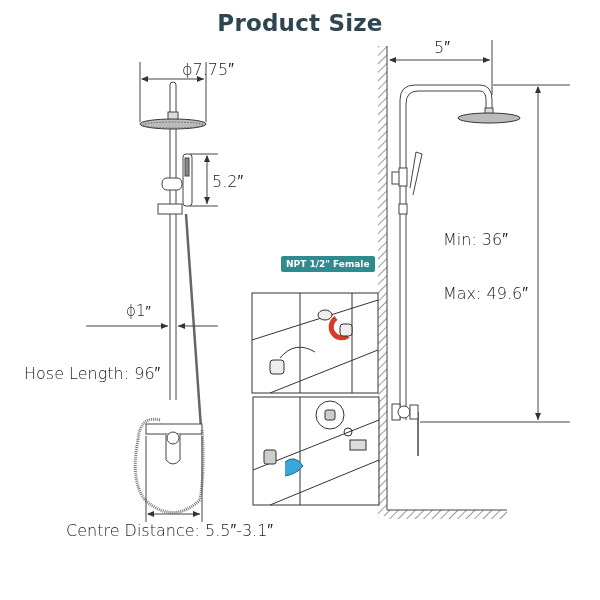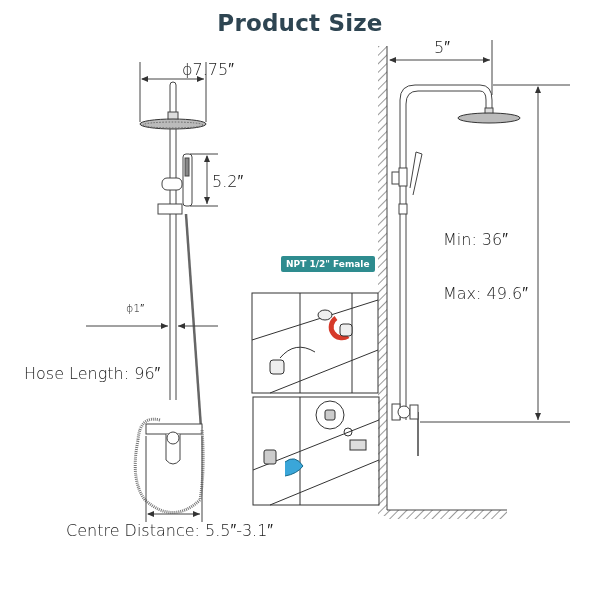--- a/index.html
+++ b/index.html
@@ -1,18 +1,18 @@
 <!DOCTYPE html>
 <html><head>
 <meta charset="utf-8">
 <style>
   html, body { margin: 0; padding: 0; background: #ffffff; }
   body { width: 600px; height: 600px; position: relative; overflow: hidden; font-family: "DejaVu Sans", sans-serif; }
   .title { position: absolute; left: 0; top: 10px; width: 600px; text-align: center; font-weight: bold; font-size: 23px; color: #2e4552; letter-spacing: 0.2px; }
-  .lbl { position: absolute; font-size: 11px; color: #1c1c1c; white-space: nowrap; font-family: "DejaVu Sans", sans-serif; font-weight: 300; }
+  .lbl { position: absolute; font-size: 15px; color: #1c1c1c; white-space: nowrap; font-family: "DejaVu Sans", sans-serif; font-weight: 300; }
   .lbl-lg { font-size: 16px; }
   svg.diagram { position: absolute; left: 0; top: 0; }
   .callout { position: absolute; left: 281px; top: 256px; background: #2e8c8f; color: #fff; font-size: 9px; font-weight: bold; padding: 3px 5px; border-radius: 2px; white-space: nowrap; }
 </style>
 </head>
 <body>
 
 <div class="title">Product Size</div>
 
 <svg class="diagram" width="600" height="600" viewBox="0 0 600 600">

